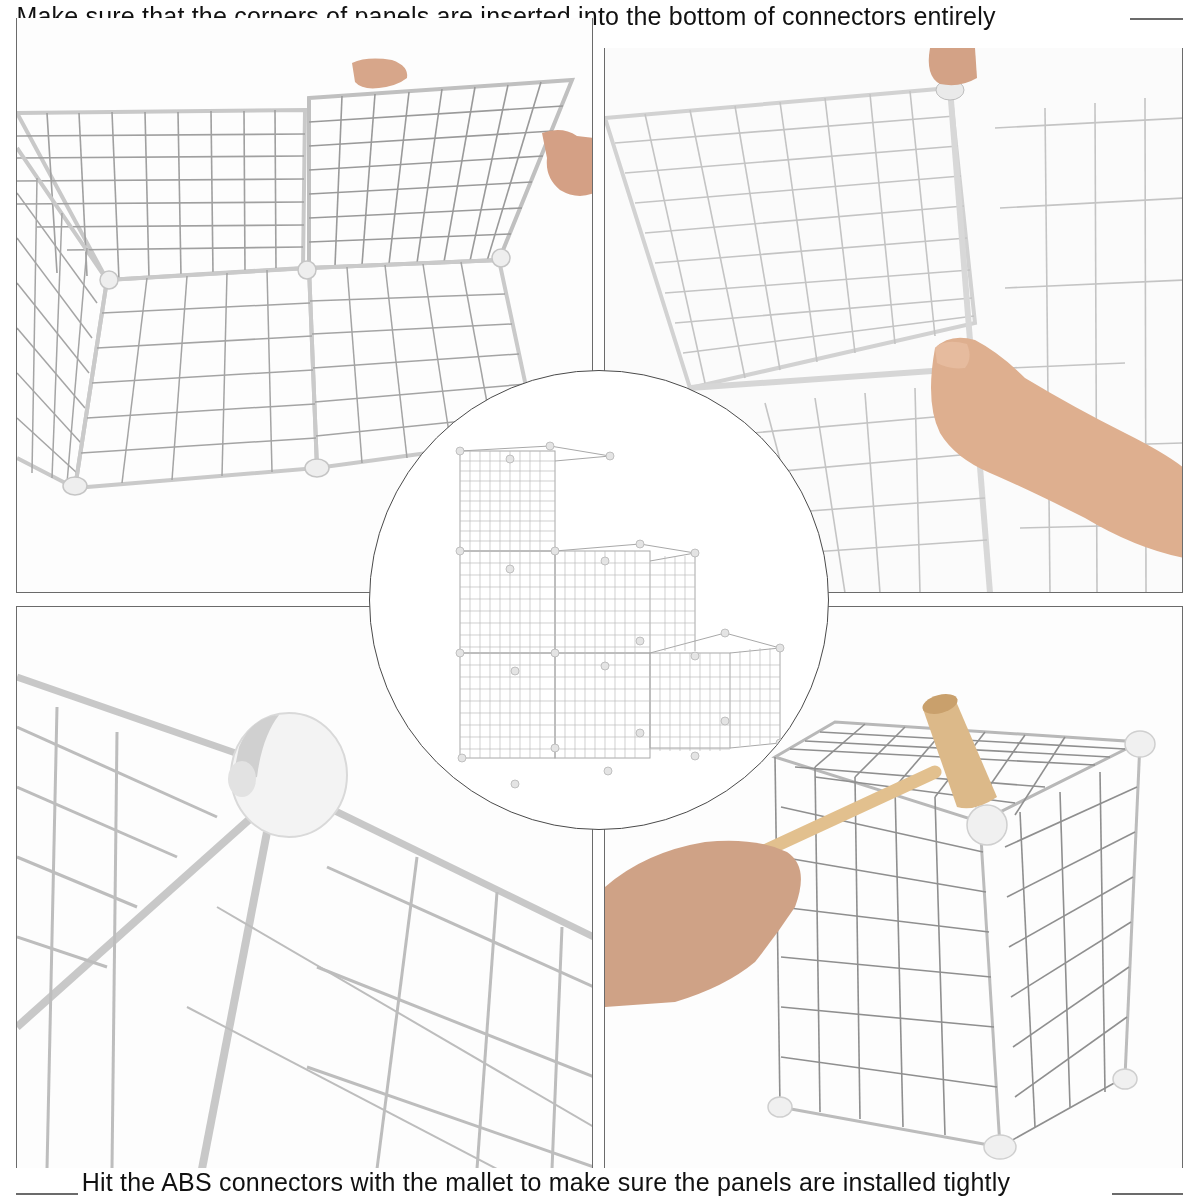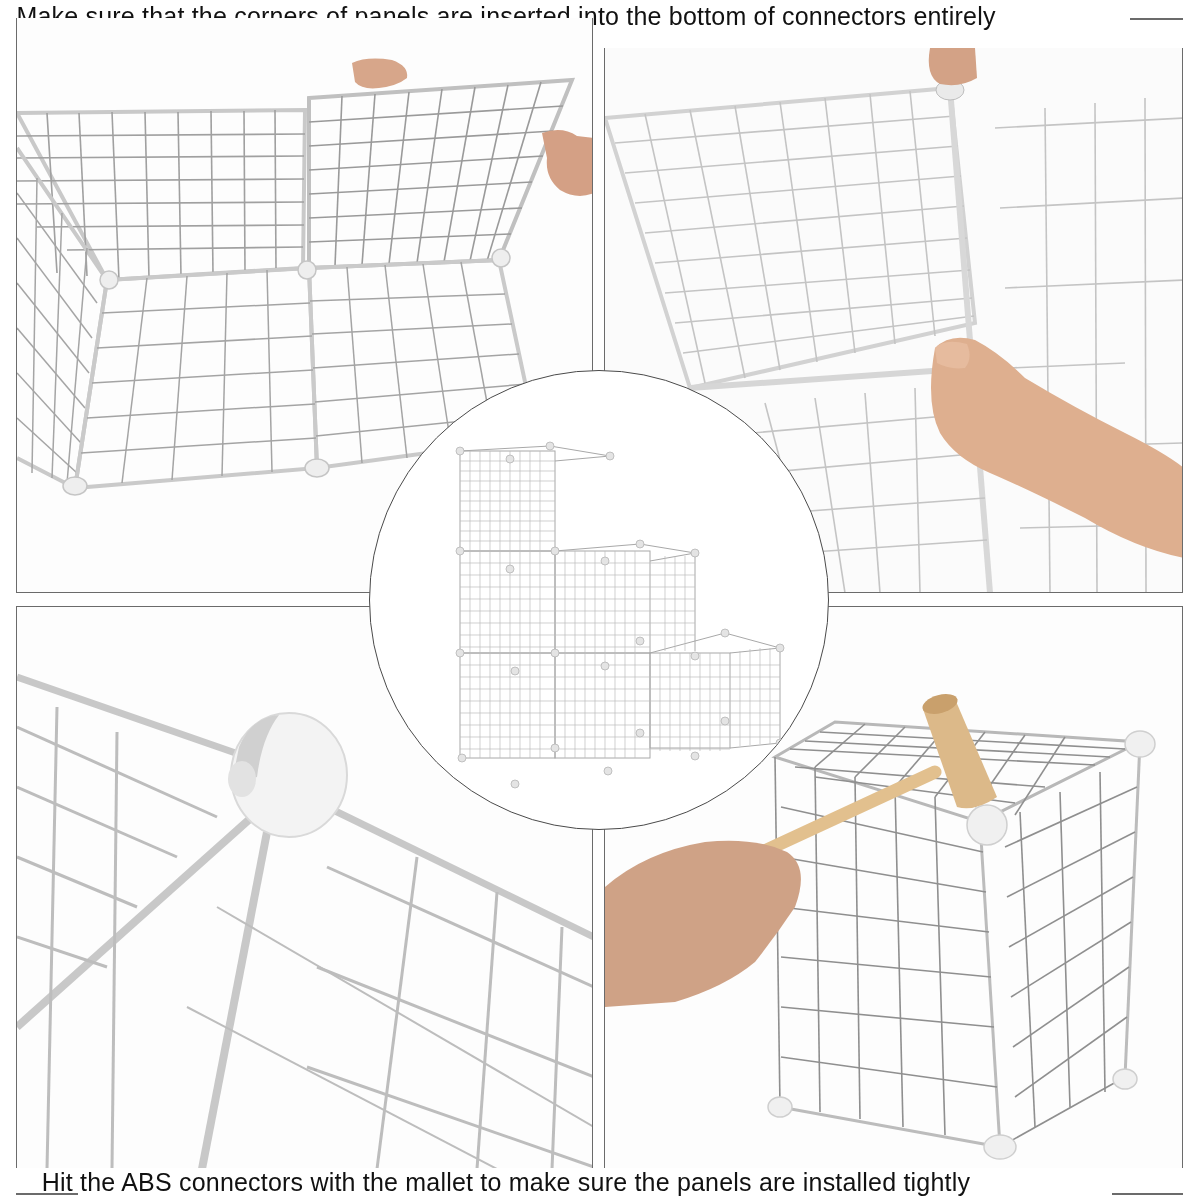--- a/index.html
+++ b/index.html
@@ -2,21 +2,21 @@
 <html><head>
 <meta charset="utf-8">
 <style>
   html, body { margin: 0; padding: 0; background: #ffffff; }
   body { width: 1200px; height: 1200px; position: relative; overflow: hidden; font-family: "Liberation Sans", sans-serif; }
   .caption {
     position: absolute; left: 0; width: 1012px; text-align: center;
     font-size: 25px; color: #111111; letter-spacing: 0.2px; white-space: nowrap;
   }
   .caption.top { top: 2px; }
-  .caption.bottom { top: 1168px; }
+  .caption.bottom { top: 1168px; padding-left: 40px; }
   .frame-line { position: absolute; background: #6b6b6b; }
   .panel { position: absolute; overflow: hidden; background: #fdfdfd; }
   .panel svg { display: block; }
   .inset {
     position: absolute; left: 369px; top: 370px; width: 460px; height: 460px;
     border-radius: 50%; background: #ffffff; border: 1.5px solid #4a4a4a; overflow: hidden;
     box-sizing: border-box;
   }
   .inset svg { display: block; }
 </style>

